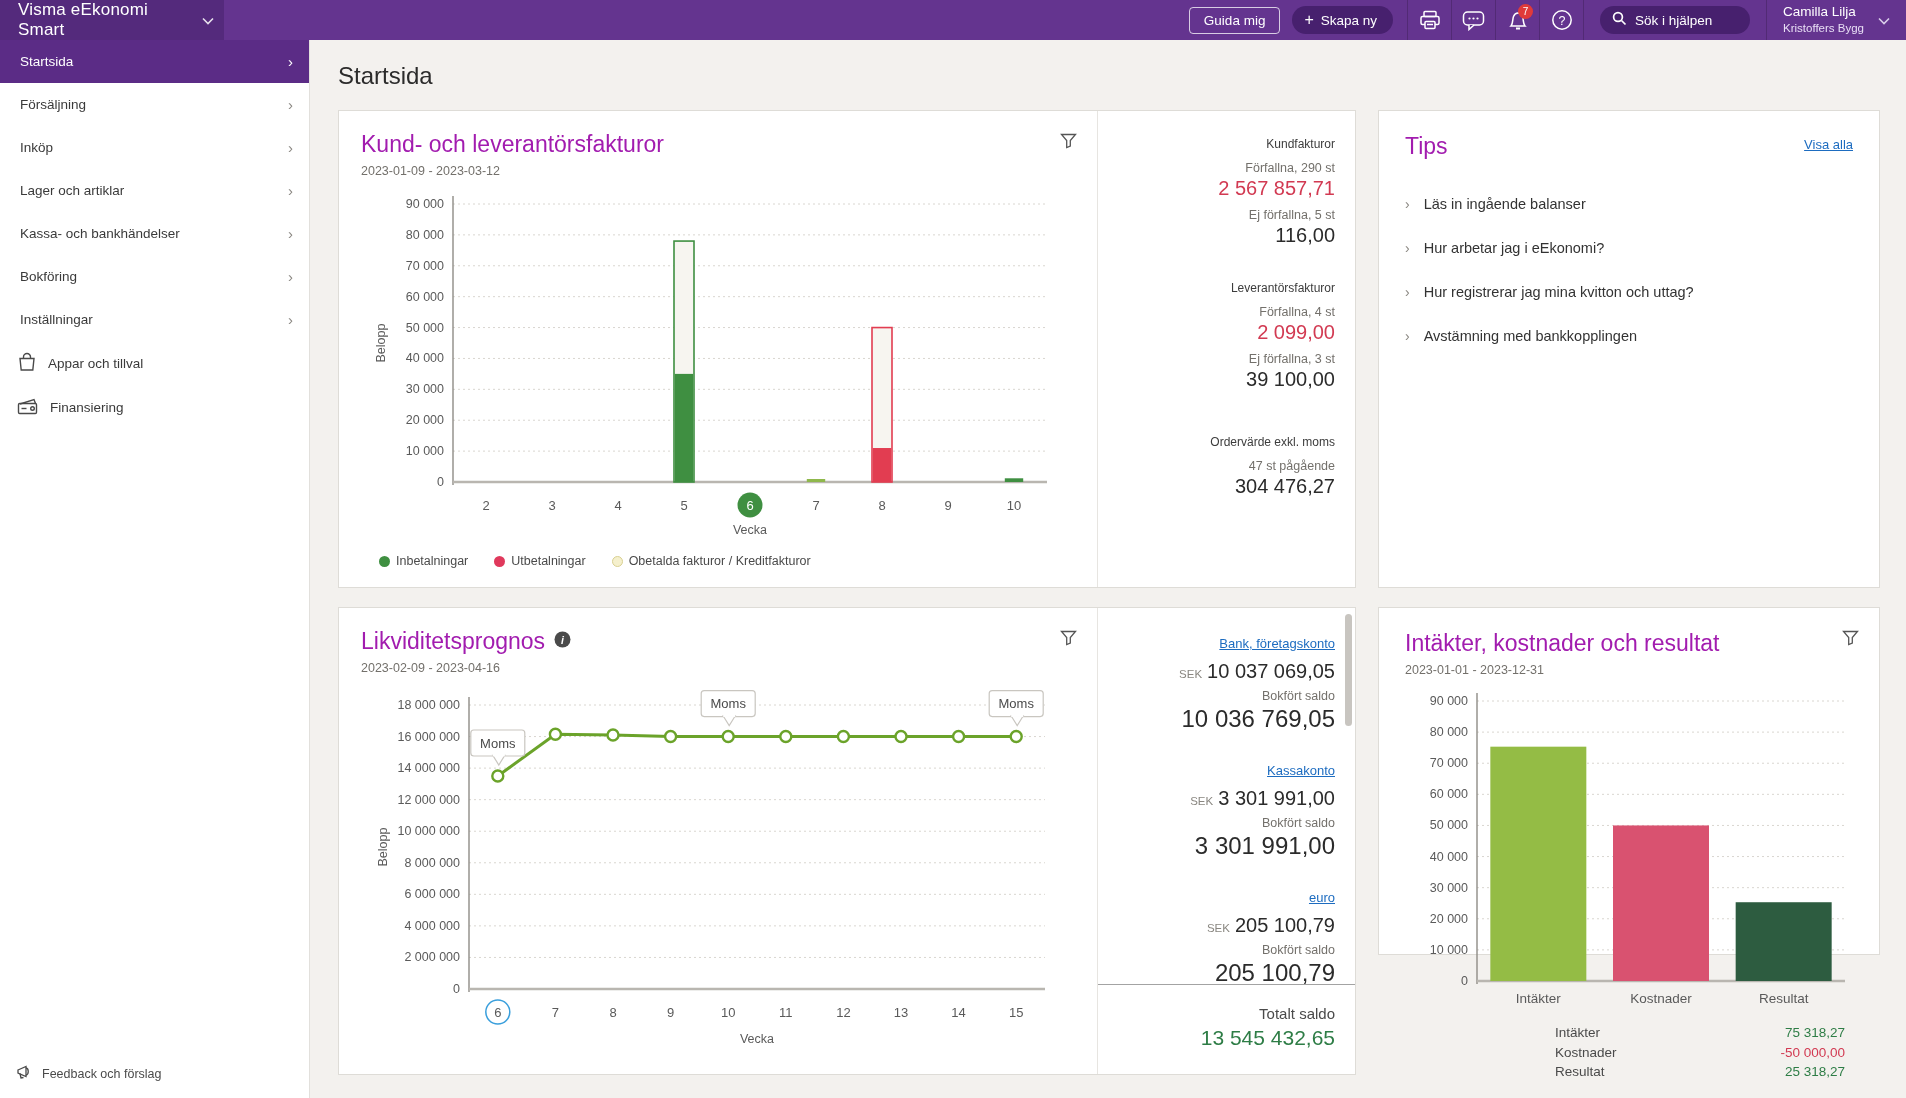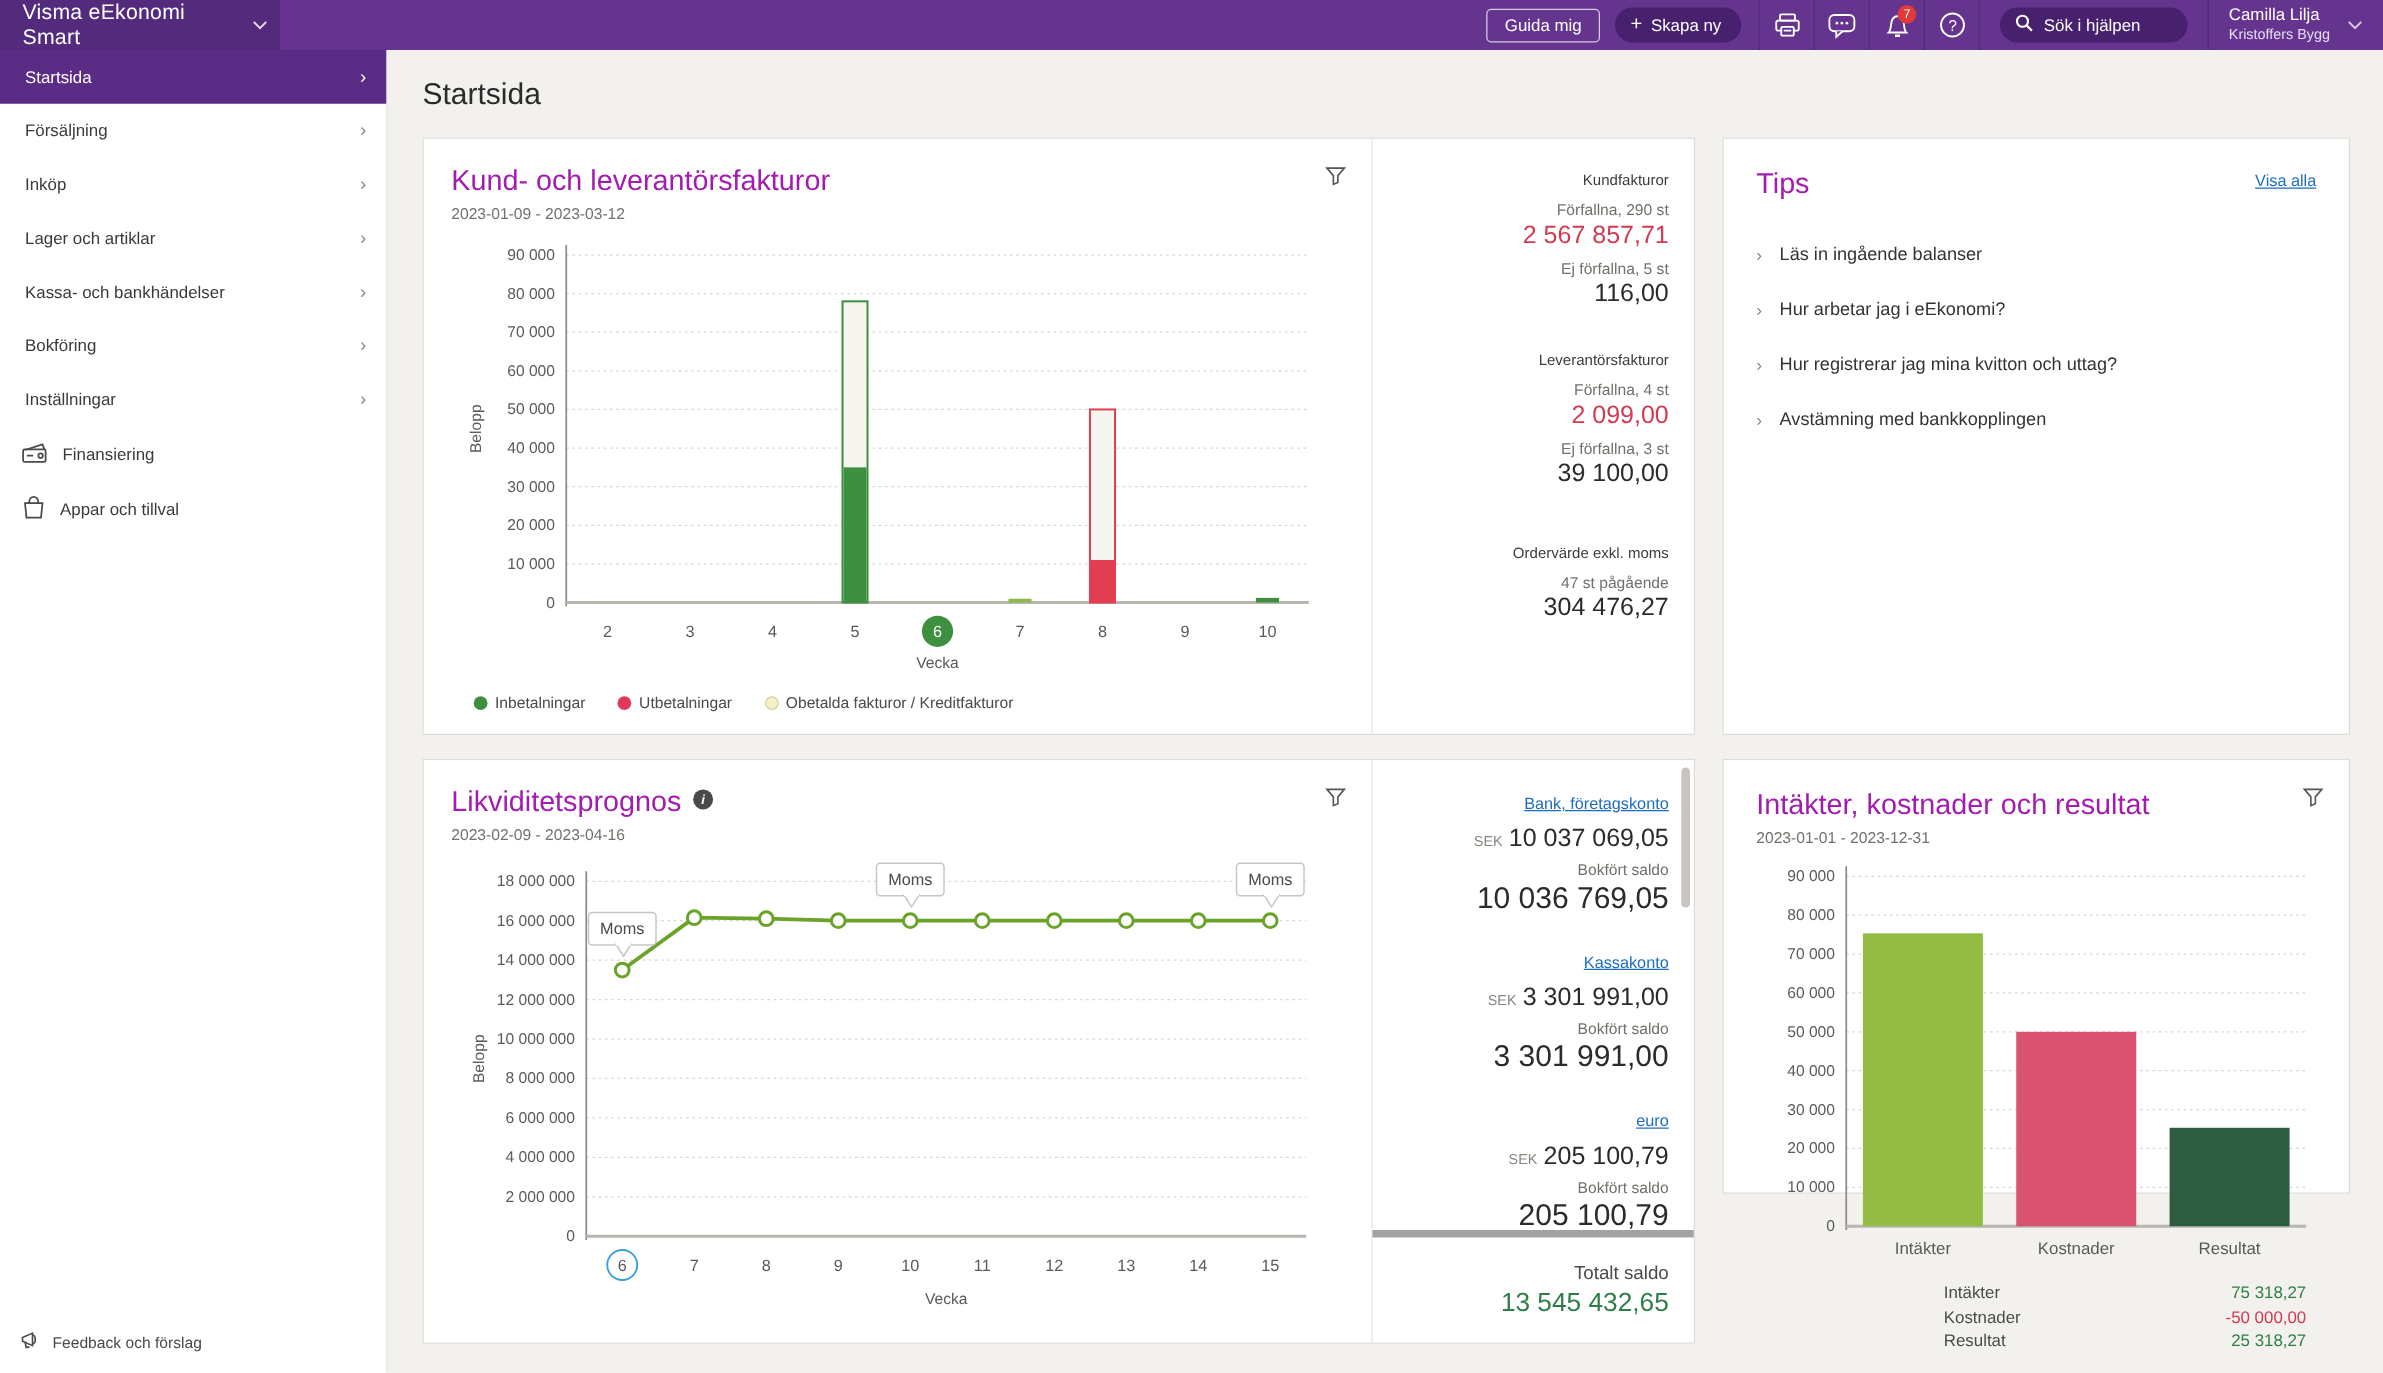--- a/index.html
+++ b/index.html
@@ -72,21 +72,21 @@
   .sp-val.red { color:#d23a52; }
 
   
   .accounts-scroll { height:376px; overflow:hidden; padding:26px 20px 0 10px; text-align:right; }
   .acct { margin-bottom:28px; }
   .acct-link { font-size:13px; color:#1d6cc0; text-decoration:underline; cursor:pointer; }
   .acct-val { font-size:20px; color:#2b2b2b; margin-top:8px; }
   .sek { font-size:11.5px; color:#8a8781; margin-right:5px; }
   .acct-sub { font-size:12.5px; color:#73706b; margin-top:6px; }
   .acct-booked { font-size:24px; color:#2b2b2b; margin-top:2px; }
-  .total-box { border-top:6px solid #a3a3a3; padding:14px 20px 0 10px; }
+  .total-box { border-top:1px solid #a3a3a3; padding:14px 20px 0 10px; }
   .total-label { font-size:15px; color:#4a4a4a; margin-top:6px; }
   .total-val { font-size:21px; color:#2e7d46; margin-top:4px; }
   .scrollbar { position:absolute; right:3px; top:6px; width:7px; height:112px; background:#c8c5c0; border-radius:4px; cursor:pointer; }
 
   
   .tips-head { display:flex; justify-content:space-between; align-items:flex-start; }
   .visa-link { font-size:13px; color:#1d6cc0; text-decoration:underline; cursor:pointer; margin-top:4px; }
   .tips-list { margin-top:36px; display:flex; flex-direction:column; gap:28px; }
   .tip { display:flex; align-items:center; gap:14px; font-size:14.5px; color:#333; cursor:pointer; }
   .tip .chev { color:#8b8883; font-size:14px; }
@@ -205,37 +205,37 @@
   <div class="nav-item">
     <span>Bokföring</span>
       <span class="chev">›</span>
   </div>
   <div class="nav-item">
     <span>Inställningar</span>
       <span class="chev">›</span>
   </div>
   <div class="nav-item-icon">
     <span>
+      <svg width="22" height="22" viewBox="0 0 22 22" fill="none" stroke="#4a4a4a" stroke-width="1.4">
+        <path d="M4 7.5 H18 L16.8 19 H5.2 Z"></path>
+        <path d="M7.5 7.5 V6 a3.5 3.5 0 0 1 7 0 V7.5"></path>
+      </svg>
+    </span>
+    <span>Appar och tillval</span>
+  </div>
+  <div class="nav-item-icon">
+    <span>
       <svg width="24" height="20" viewBox="0 0 24 20" fill="none" stroke="#4a4a4a" stroke-width="1.4">
         <path d="M4 8 L18 3.5 L19.5 7.5"></path>
         <rect x="2.5" y="7.5" width="18" height="10" rx="1.2"></rect>
         <line x1="5.5" y1="12.5" x2="10.5" y2="12.5"></line>
         <circle cx="16.5" cy="12.5" r="1.8"></circle>
       </svg>
     </span>
     <span>Finansiering</span>
-  </div>
-  <div class="nav-item-icon">
-    <span>
-      <svg width="22" height="22" viewBox="0 0 22 22" fill="none" stroke="#4a4a4a" stroke-width="1.4">
-        <path d="M4 7.5 H18 L16.8 19 H5.2 Z"></path>
-        <path d="M7.5 7.5 V6 a3.5 3.5 0 0 1 7 0 V7.5"></path>
-      </svg>
-    </span>
-    <span>Appar och tillval</span>
   </div>
   <div class="sidebar-footer">
     <span>
       <svg width="18" height="18" viewBox="0 0 18 18" fill="none" stroke="#4a4a4a" stroke-width="1.3">
         <path d="M2 7 L10 3.5 V13.5 L2 10 Z"></path>
         <path d="M10 5 C13 5.5 13 11.5 10 12"></path>
         <path d="M4 10.5 L5 15 L7.5 14.5"></path>
       </svg>
     </span>
     <span>Feedback och förslag</span>

